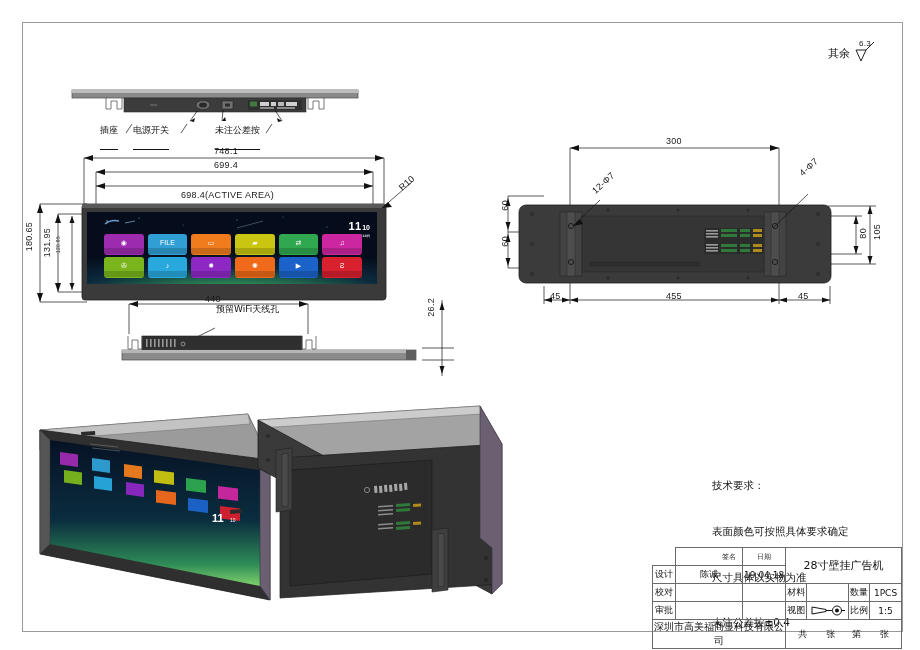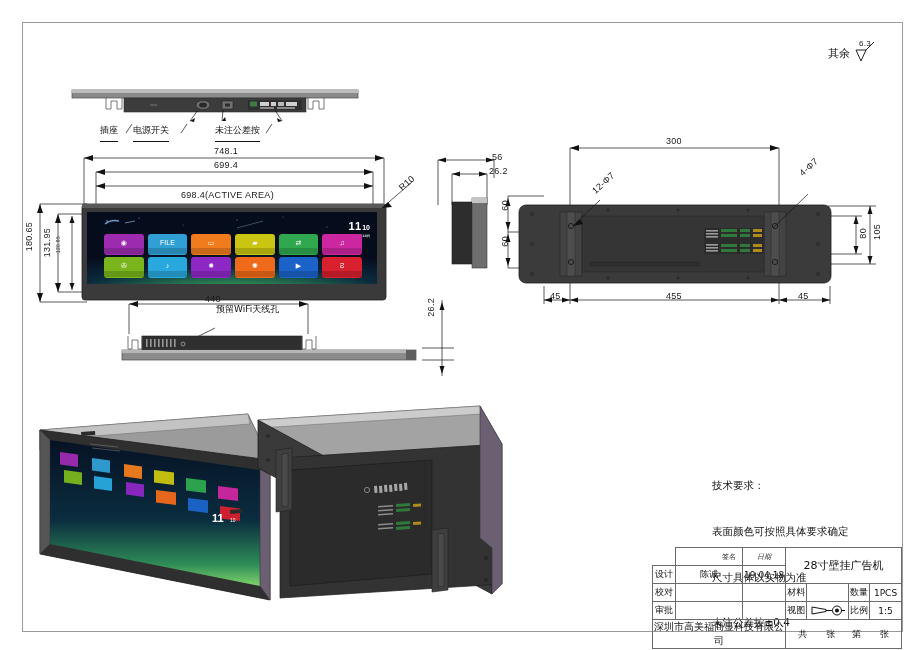--- a/index.html
+++ b/index.html
@@ -6,21 +6,21 @@
   body{width:920px;height:650px;overflow:hidden;
        font-family:"Liberation Sans","DejaVu Sans",sans-serif;color:#222;}
   #sheet{position:relative;width:920px;height:650px;background:#ffffff;}
   .frame{position:absolute;left:22px;top:22px;width:881px;height:610px;
          border:1px solid #9a9a9a;box-sizing:border-box;}
   .abs{position:absolute;}
   .dimtxt{font-size:9px;color:#1a1a1a;letter-spacing:.3px;white-space:nowrap;
           font-family:"Liberation Sans",sans-serif;}
   .dimtxt.sm{font-size:8px;}
   .cn{font-family:"DejaVu Sans",sans-serif;font-size:9px;color:#111;white-space:nowrap;}
-  .cn.u{border-bottom:1px solid #111;padding-bottom:4px;}
+  .cn.u{border-bottom:1px solid #111;padding-bottom:12px;}
   .vert{writing-mode:vertical-rl;transform:rotate(180deg);}
   svg{display:block;overflow:visible;}
   
   .screen{position:absolute;background:
       radial-gradient(ellipse 120% 80% at 50% 115%, #7fd36b 0%, #2f8e57 16%, #0c2a3d 46%, #050d1c 75%),
       linear-gradient(#03060f,#040a15);
       overflow:hidden;}
   .tiles{position:absolute;display:grid;grid-template-columns:repeat(6,1fr);
          gap:2px 4px;}
   .tile{border-radius:3px;position:relative;}
@@ -221,44 +221,20 @@
         </div>
     </div>
 
     <svg class="abs" style="left:330px;top:28px;" width="60" height="40">
       <line x1="4" y1="30" x2="34" y2="4" stroke="#111" stroke-width=".7"></line>
       <path d="M4,30 l10,-1 l-4,-5 z" fill="#111"></path>
     </svg>
     <div class="dimtxt abs" style="left:350px;top:28px;transform:rotate(-42deg);">R10</div>
   </div>
 
-  <div class="abs" style="left:432px;top:150px;">
-    <svg width="80" height="130">
-      <g stroke="#111" stroke-width=".7" fill="none">
-        <line x1="6" y1="10" x2="62" y2="10"></line>
-        <line x1="20" y1="24" x2="55" y2="24"></line>
-        <line x1="6" y1="10" x2="6" y2="55"></line>
-        <line x1="62" y1="10" x2="62" y2="28"></line>
-        <line x1="20" y1="24" x2="20" y2="55"></line>
-        <line x1="55" y1="24" x2="55" y2="55"></line>
-      </g>
-      <g fill="#111">
-        <path d="M6,10 l8,-2.5 l0,5 z"></path>
-          <path d="M62,10 l-8,-2.5 l0,5 z"></path>
-        <path d="M20,24 l8,-2.5 l0,5 z"></path>
-          <path d="M55,24 l-8,-2.5 l0,5 z"></path>
-      </g>
-
-      <rect x="20" y="52" width="20" height="62" fill="#2d2d2d" stroke="#1c1c1c" stroke-width=".6"></rect>
-      <rect x="40" y="48" width="15" height="70" fill="#6e6e6e" stroke="#3a3a3a" stroke-width=".6"></rect>
-      <rect x="40" y="48" width="15" height="5" fill="#c4c4c4"></rect>
-    </svg>
-    <div class="dimtxt abs" style="left:60px;top:2px;">56</div>
-    <div class="dimtxt abs" style="left:57px;top:16px;">26.2</div>
-  </div>
 
   <div class="abs" style="left:498px;top:136px;">
 
     <svg width="400" height="172" class="abs" style="left:0;top:0;">
       <g stroke="#111" stroke-width=".7" fill="none">
         <line x1="72" y1="12" x2="281" y2="12"></line>
         <line x1="72" y1="12" x2="72" y2="90"></line>
         <line x1="281" y1="12" x2="281" y2="90"></line>
       </g>
       <g fill="#111">
@@ -557,21 +533,21 @@
     <div>未注公差按±0.4</div>
     
     
   </div>
 
   <table class="tb" style="left:652px;top:547px;width:250px;">
     <tbody>
         <tr>
       <td style="width:34px;border-top:none;border-left:none;"></td>
       <td class="small" style="width:44px;padding-left:40px;">签名</td>
-      <td class="small" style="width:44px;font-style:italic;">日期</td>
+      <td class="small" style="width:44px;">日期</td>
       <td class="title" colspan="4" rowspan="2">28寸壁挂广告机</td>
     </tr>
     <tr>
       <td>设计</td>
       <td>陈诚</td>
       <td>19.04.18</td>
     </tr>
     <tr>
       <td>校对</td>
       <td></td>

